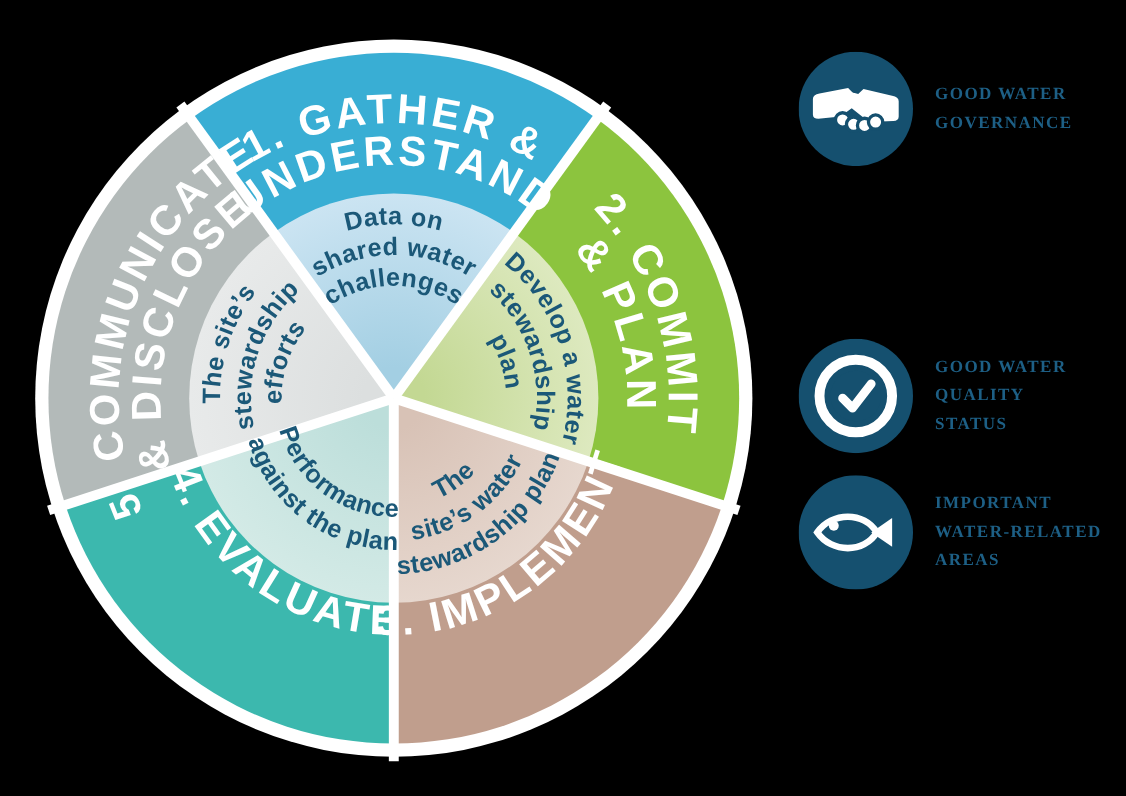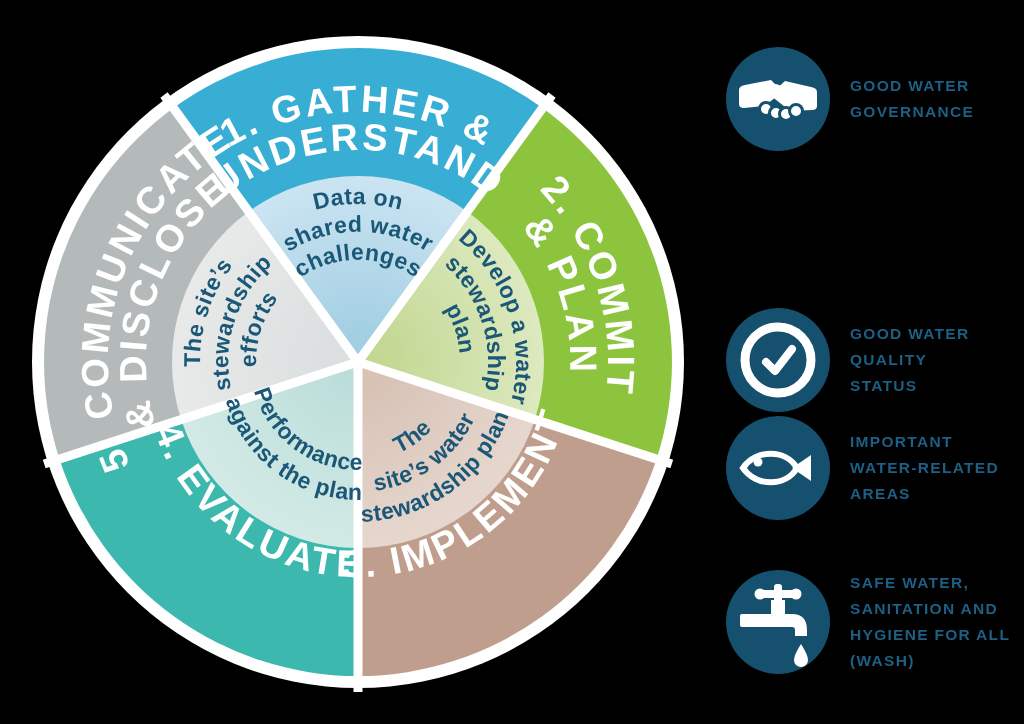--- a/index.html
+++ b/index.html
@@ -2,21 +2,21 @@
 <html style="--icon-navy: #15506f; --legend-text: #1d5f85; --wheel-text: #1b5878;"><head>
 <meta charset="utf-8">
 <style>
   html,body{margin:0;padding:0;background:#000;}
   .stage{position:relative;width:1024px;height:724px;overflow:hidden;
          font-family:"Liberation Sans",sans-serif;background:#000;}
   svg text{font-family:"Liberation Sans",sans-serif;}
   .ring-label{fill:#ffffff;font-size:38px;font-weight:bold;letter-spacing:3px;}
   .wedge-label{fill:var(--wheel-text,#1b5878);font-size:23px;font-weight:bold;letter-spacing:.4px;}
   .legend-row{position:absolute;left:726px;width:296px;height:104px;
-              display:flex;align-items:center;gap:20px;}
+              display:flex;align-items:center;gap:20px;font-family:Liberation Serif, serif;}
   .legend-icon{flex:0 0 auto;}
   .legend-label{font-size:15.5px;line-height:26px;font-weight:bold;letter-spacing:1.3px;
                 color:var(--legend-text,#1d5f85);white-space:pre-line;}
   .icon-bg{fill:var(--icon-navy,#15506f);}
 </style>
 </head>
 <body style="background: rgb(0, 0, 0);">
 
 <div class="stage">
 
@@ -181,45 +181,26 @@
       <circle class="icon-bg" cx="52" cy="52" r="52"></circle>
       <circle cx="52" cy="52" r="33" fill="none" stroke="#ffffff" stroke-width="9"></circle>
       <circle class="icon-bg" cx="52" cy="52" r="23"></circle>
       <path d="M40 54 L49 63 L66 41" stroke="#ffffff" stroke-width="8" fill="none" stroke-linecap="round" stroke-linejoin="round"></path>
     </svg>
     <div class="legend-label">GOOD WATER
 QUALITY
 STATUS</div>
   </div>
 
-  <div class="legend-row" style="top:416px;align-items:center;">
+  <div class="legend-row" style="top:432px;align-items:center;">
     <svg class="legend-icon" width="104" height="104" viewBox="0 0 104 104">
       <circle class="icon-bg" cx="52" cy="52" r="52"></circle>
       <path d="M17 52 C30 33 60 33 71 52 C60 71 30 71 17 52 Z" fill="none" stroke="#ffffff" stroke-width="6"></path>
       <polygon points="66,52 85,39 85,65" fill="#ffffff"></polygon>
       <circle cx="32" cy="46" r="4.5" fill="#ffffff"></circle>
     </svg>
     <div class="legend-label">IMPORTANT
 WATER-RELATED
 AREAS</div>
   </div>
 
-  <div class="legend-row" style="top:570px;">
-    <svg class="legend-icon" width="104" height="104" viewBox="0 0 104 104">
-      <circle class="icon-bg" cx="52" cy="52" r="52"></circle>
-      <g fill="#ffffff">
-        <rect x="48" y="14" width="8" height="24" rx="3"></rect>
-        <rect x="34" y="20" width="36" height="8" rx="4"></rect>
-        <circle cx="34" cy="24" r="5.5"></circle>
-        <circle cx="70" cy="24" r="5.5"></circle>
-        <rect x="45" y="30" width="14" height="20"></rect>
-        <rect x="14" y="44" width="44" height="13" rx="2"></rect>
-        <path d="M52 44 L66 44 Q81 44 81 60 L81 66 L69 66 L69 60 Q69 57 66 57 L52 57 Z"></path>
-        <path d="M75 74 Q82 85 82 90 A7 7 0 0 1 68 90 Q68 85 75 74 Z"></path>
-      </g>
-    </svg>
-    <div class="legend-label">SAFE WATER,
-SANITATION AND
-HYGIENE FOR ALL
-(WASH)</div>
-  </div>
 
 </div>
 
 </body></html>

